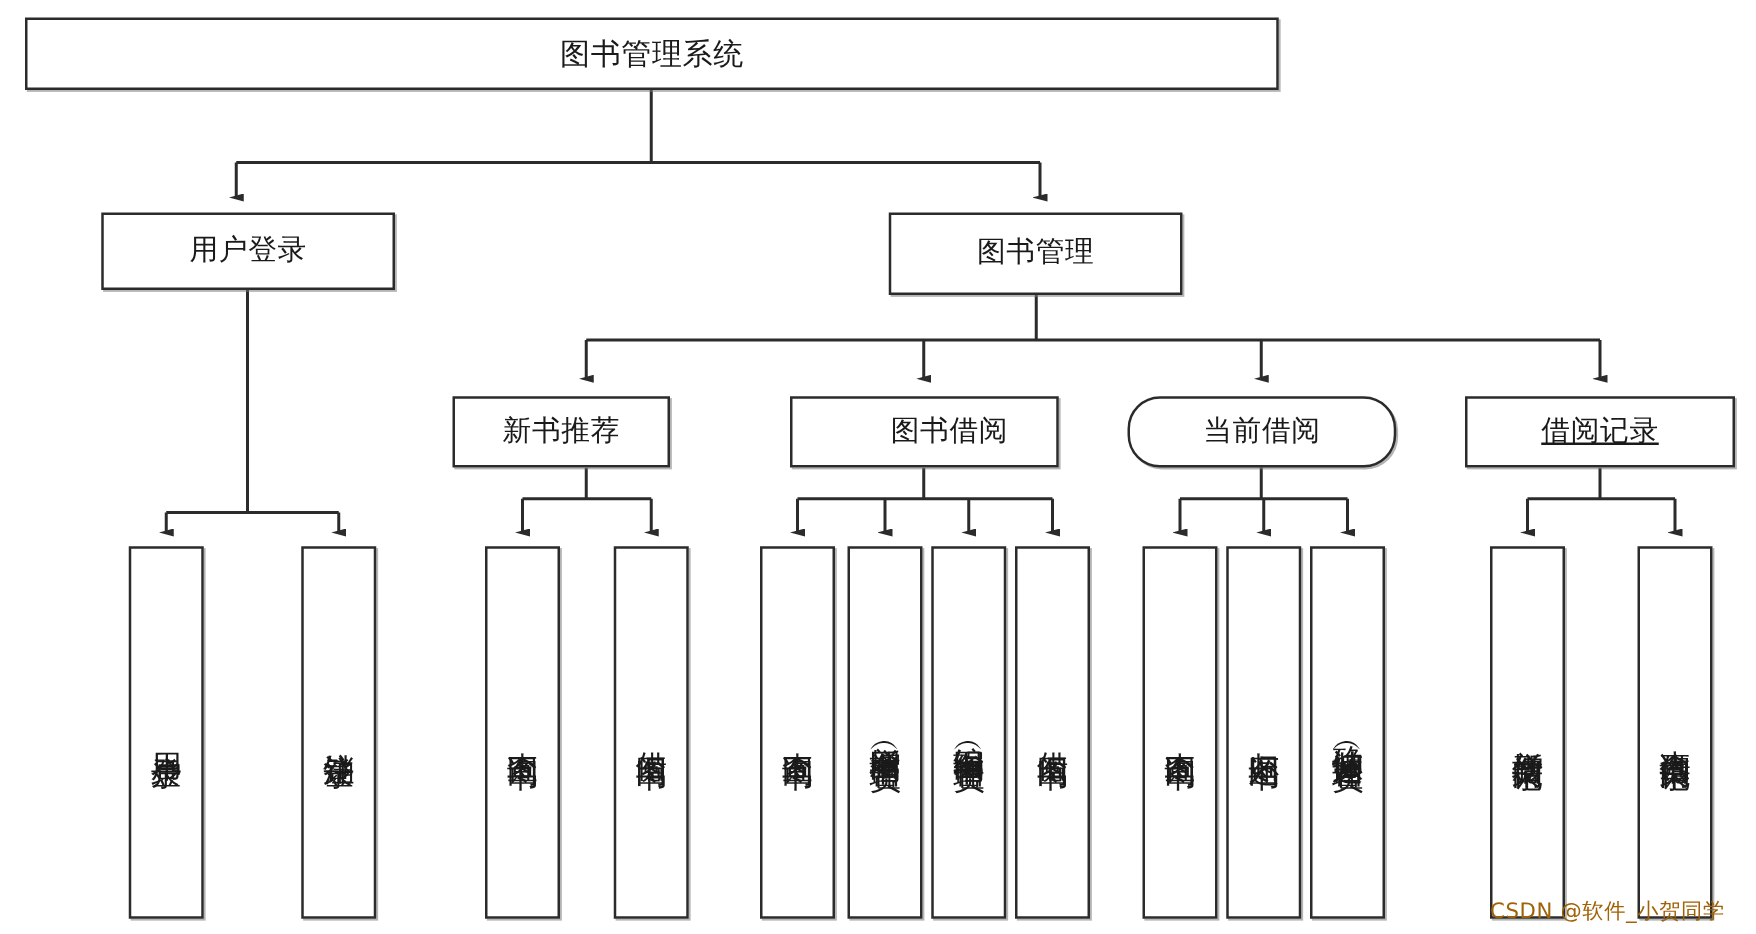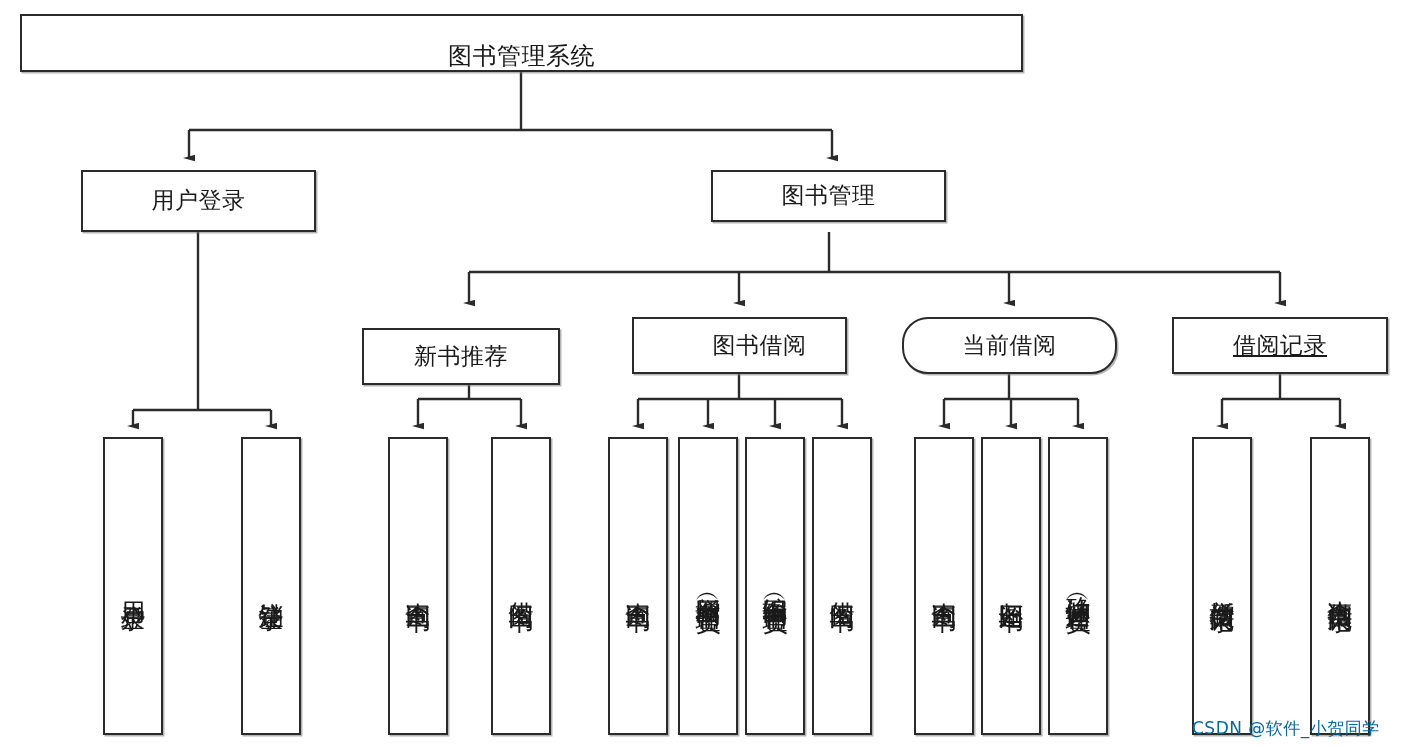--- a/index.html
+++ b/index.html
@@ -61,21 +61,21 @@
     text-orientation: upright;
     font-size: 25px;
     line-height: 1.08;
     letter-spacing: 2px;
     white-space: nowrap;
     max-height: 270px;
   }
   .watermark {
     position: absolute;
     font-size: 17px;
-    color: #0369a1;
+    color: #a16207;
     white-space: nowrap;
     letter-spacing: 0.5px;
   }
 </style>
 </head>
 <body>
 
 <div id="canvas">
 
   <svg id="edges" width="1405" height="747" viewBox="0 0 1405 747" xmlns="http://www.w3.org/2000/svg">
@@ -122,32 +122,32 @@
       <path d="M1011,399 L1011,426" marker-end="url(#arrow)"></path>
       <path d="M1078,399 L1078,426" marker-end="url(#arrow)"></path>
 
       <path d="M1280,374 L1280,399"></path>
       <path d="M1222,399 L1340,399"></path>
       <path d="M1222,399 L1222,426" marker-end="url(#arrow)"></path>
       <path d="M1340,399 L1340,426" marker-end="url(#arrow)"></path>
     </g>
   </svg>
 
-  <div class="node horiz root" style="left:20px; top:14px; width:1003px; height:58px;align-items:flex-end;">
+  <div class="node horiz root" style="left:20px; top:14px; width:1003px; height:58px;">
     <span class="label">图书管理系统</span>
   </div>
 
   <div class="node horiz" style="left:81px; top:170px; width:235px; height:62px;">
     <span class="label">用户登录</span>
   </div>
-  <div class="node horiz" style="left:711px; top:170px; width:235px; height:52px;">
+  <div class="node horiz" style="left:711px; top:170px; width:235px; height:66px;">
     <span class="label">图书管理</span>
   </div>
 
-  <div class="node horiz" style="left:362px; top:328px; width:198px; height:57px;">
+  <div class="node horiz" style="left:362px; top:317px; width:174px; height:57px;">
     <span class="label">新书推荐</span>
   </div>
   <div class="node horiz" style="left:632px; top:317px; width:215px; height:57px;padding-left:40px;">
     <span class="label">图书借阅</span>
   </div>
   <div class="node horiz" style="left:902px; top:317px; width:215px; height:57px;border-radius:26px;">
     <span class="label">当前借阅</span>
   </div>
   <div class="node horiz" style="left:1172px; top:317px; width:216px; height:57px;text-decoration:underline;">
     <span class="label">借阅记录</span>

